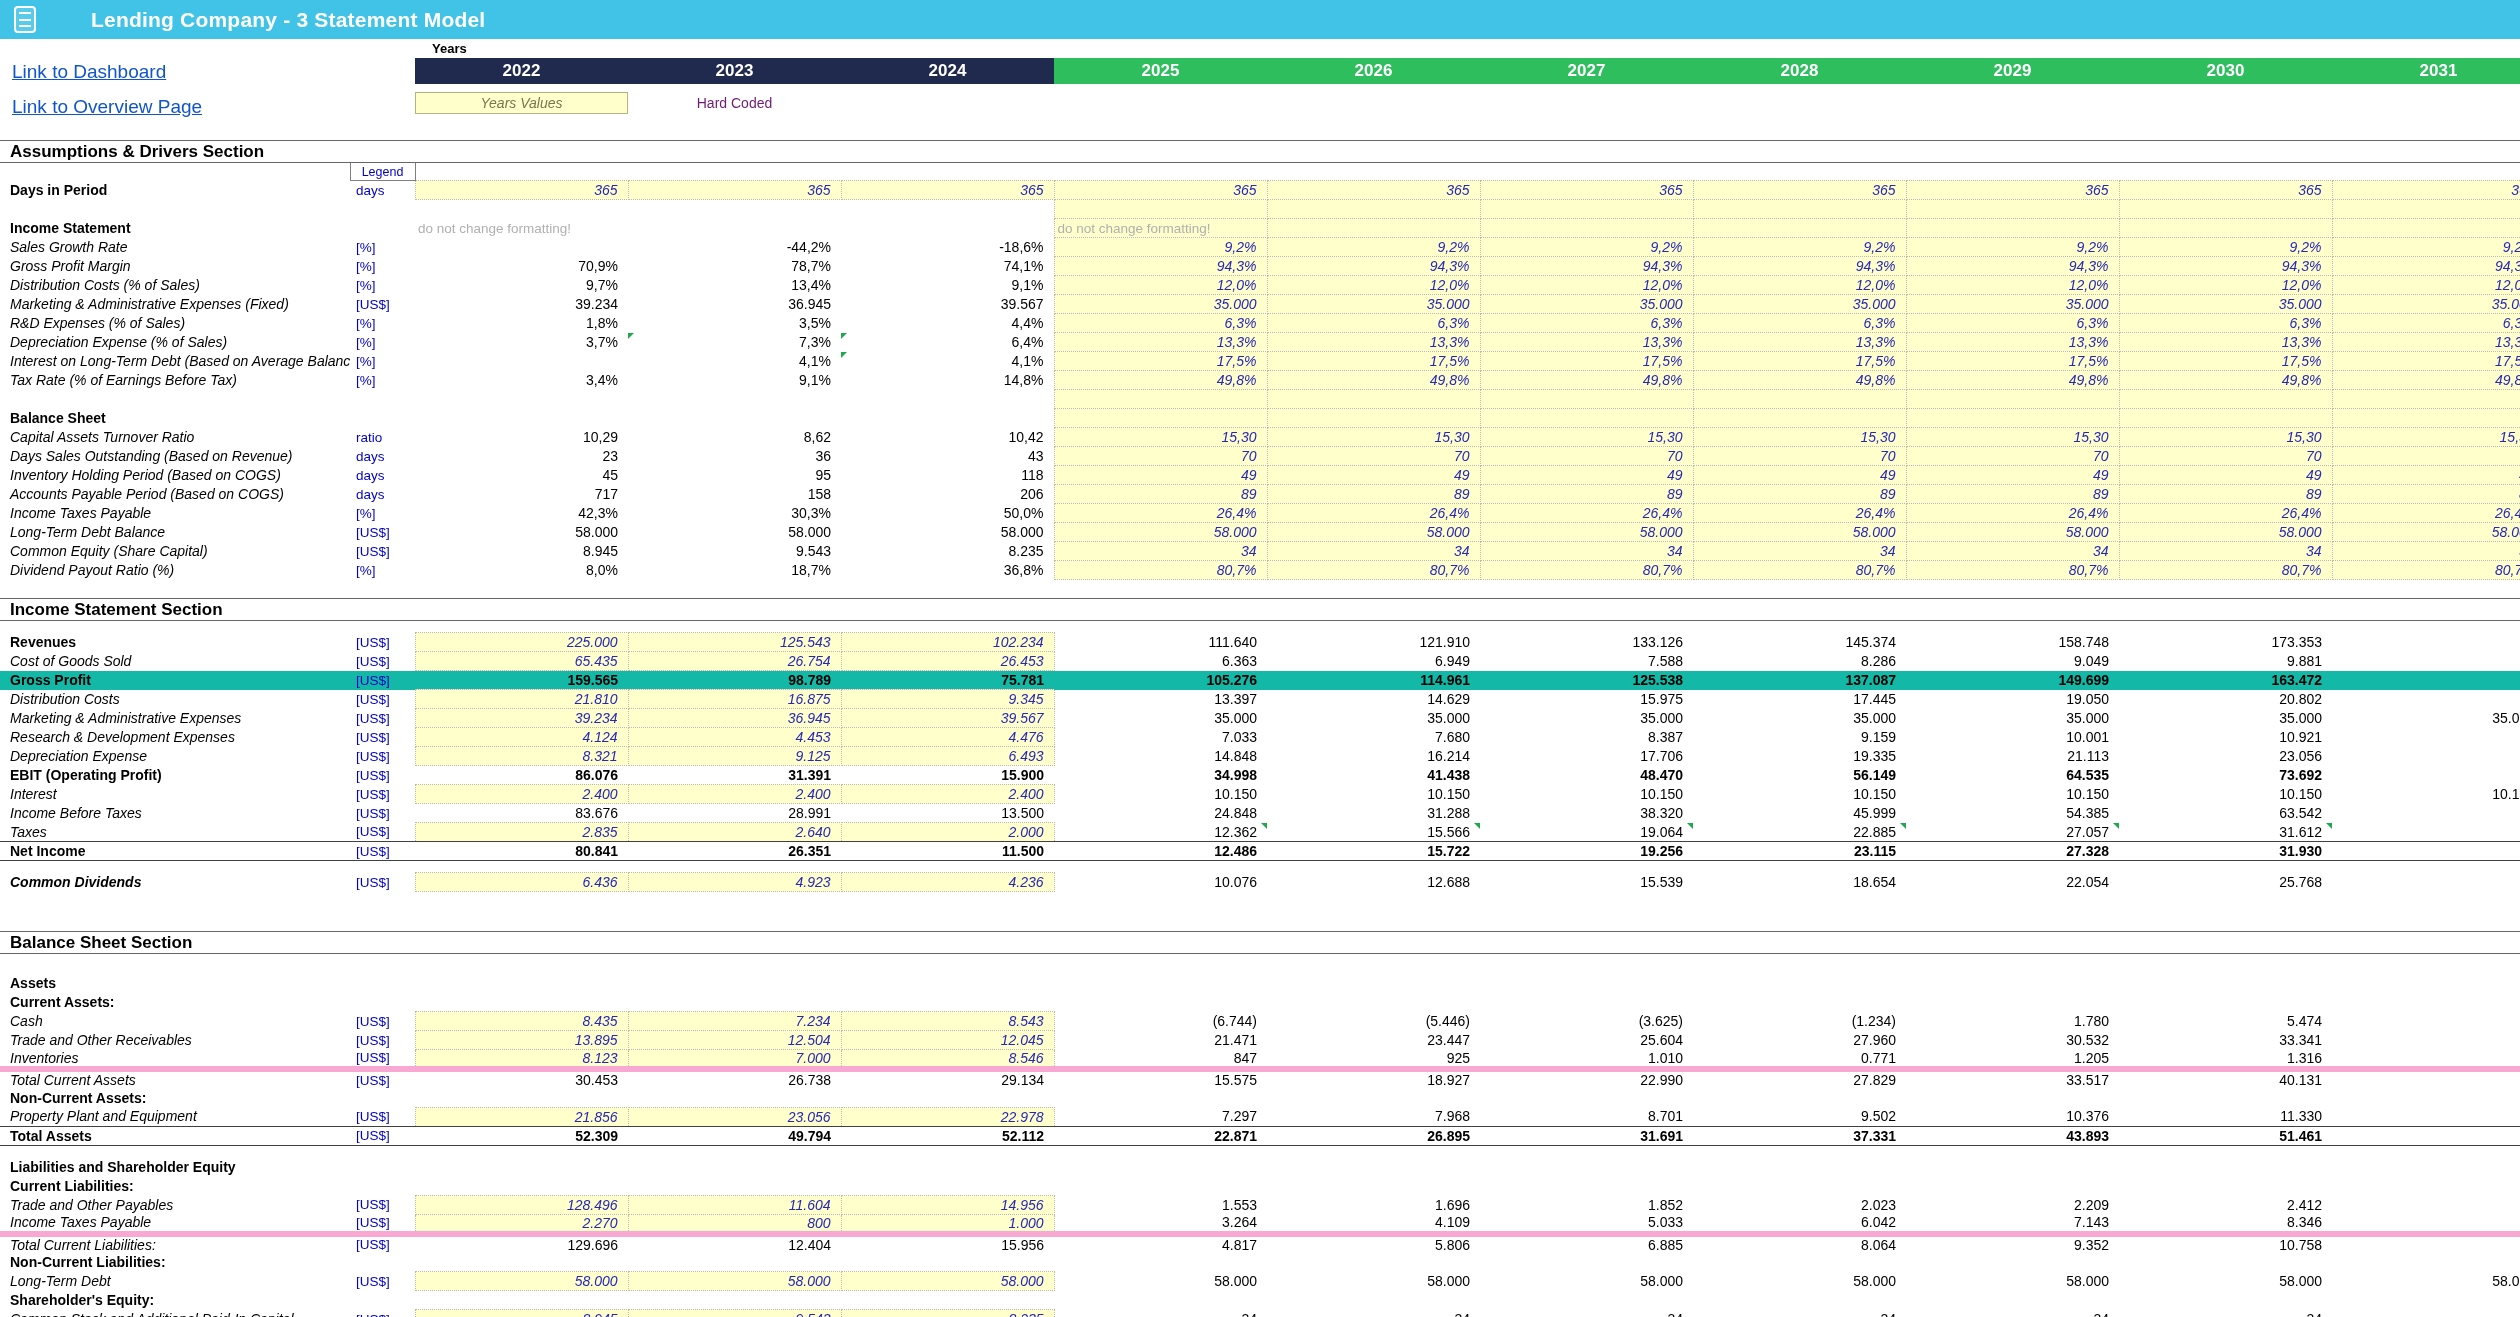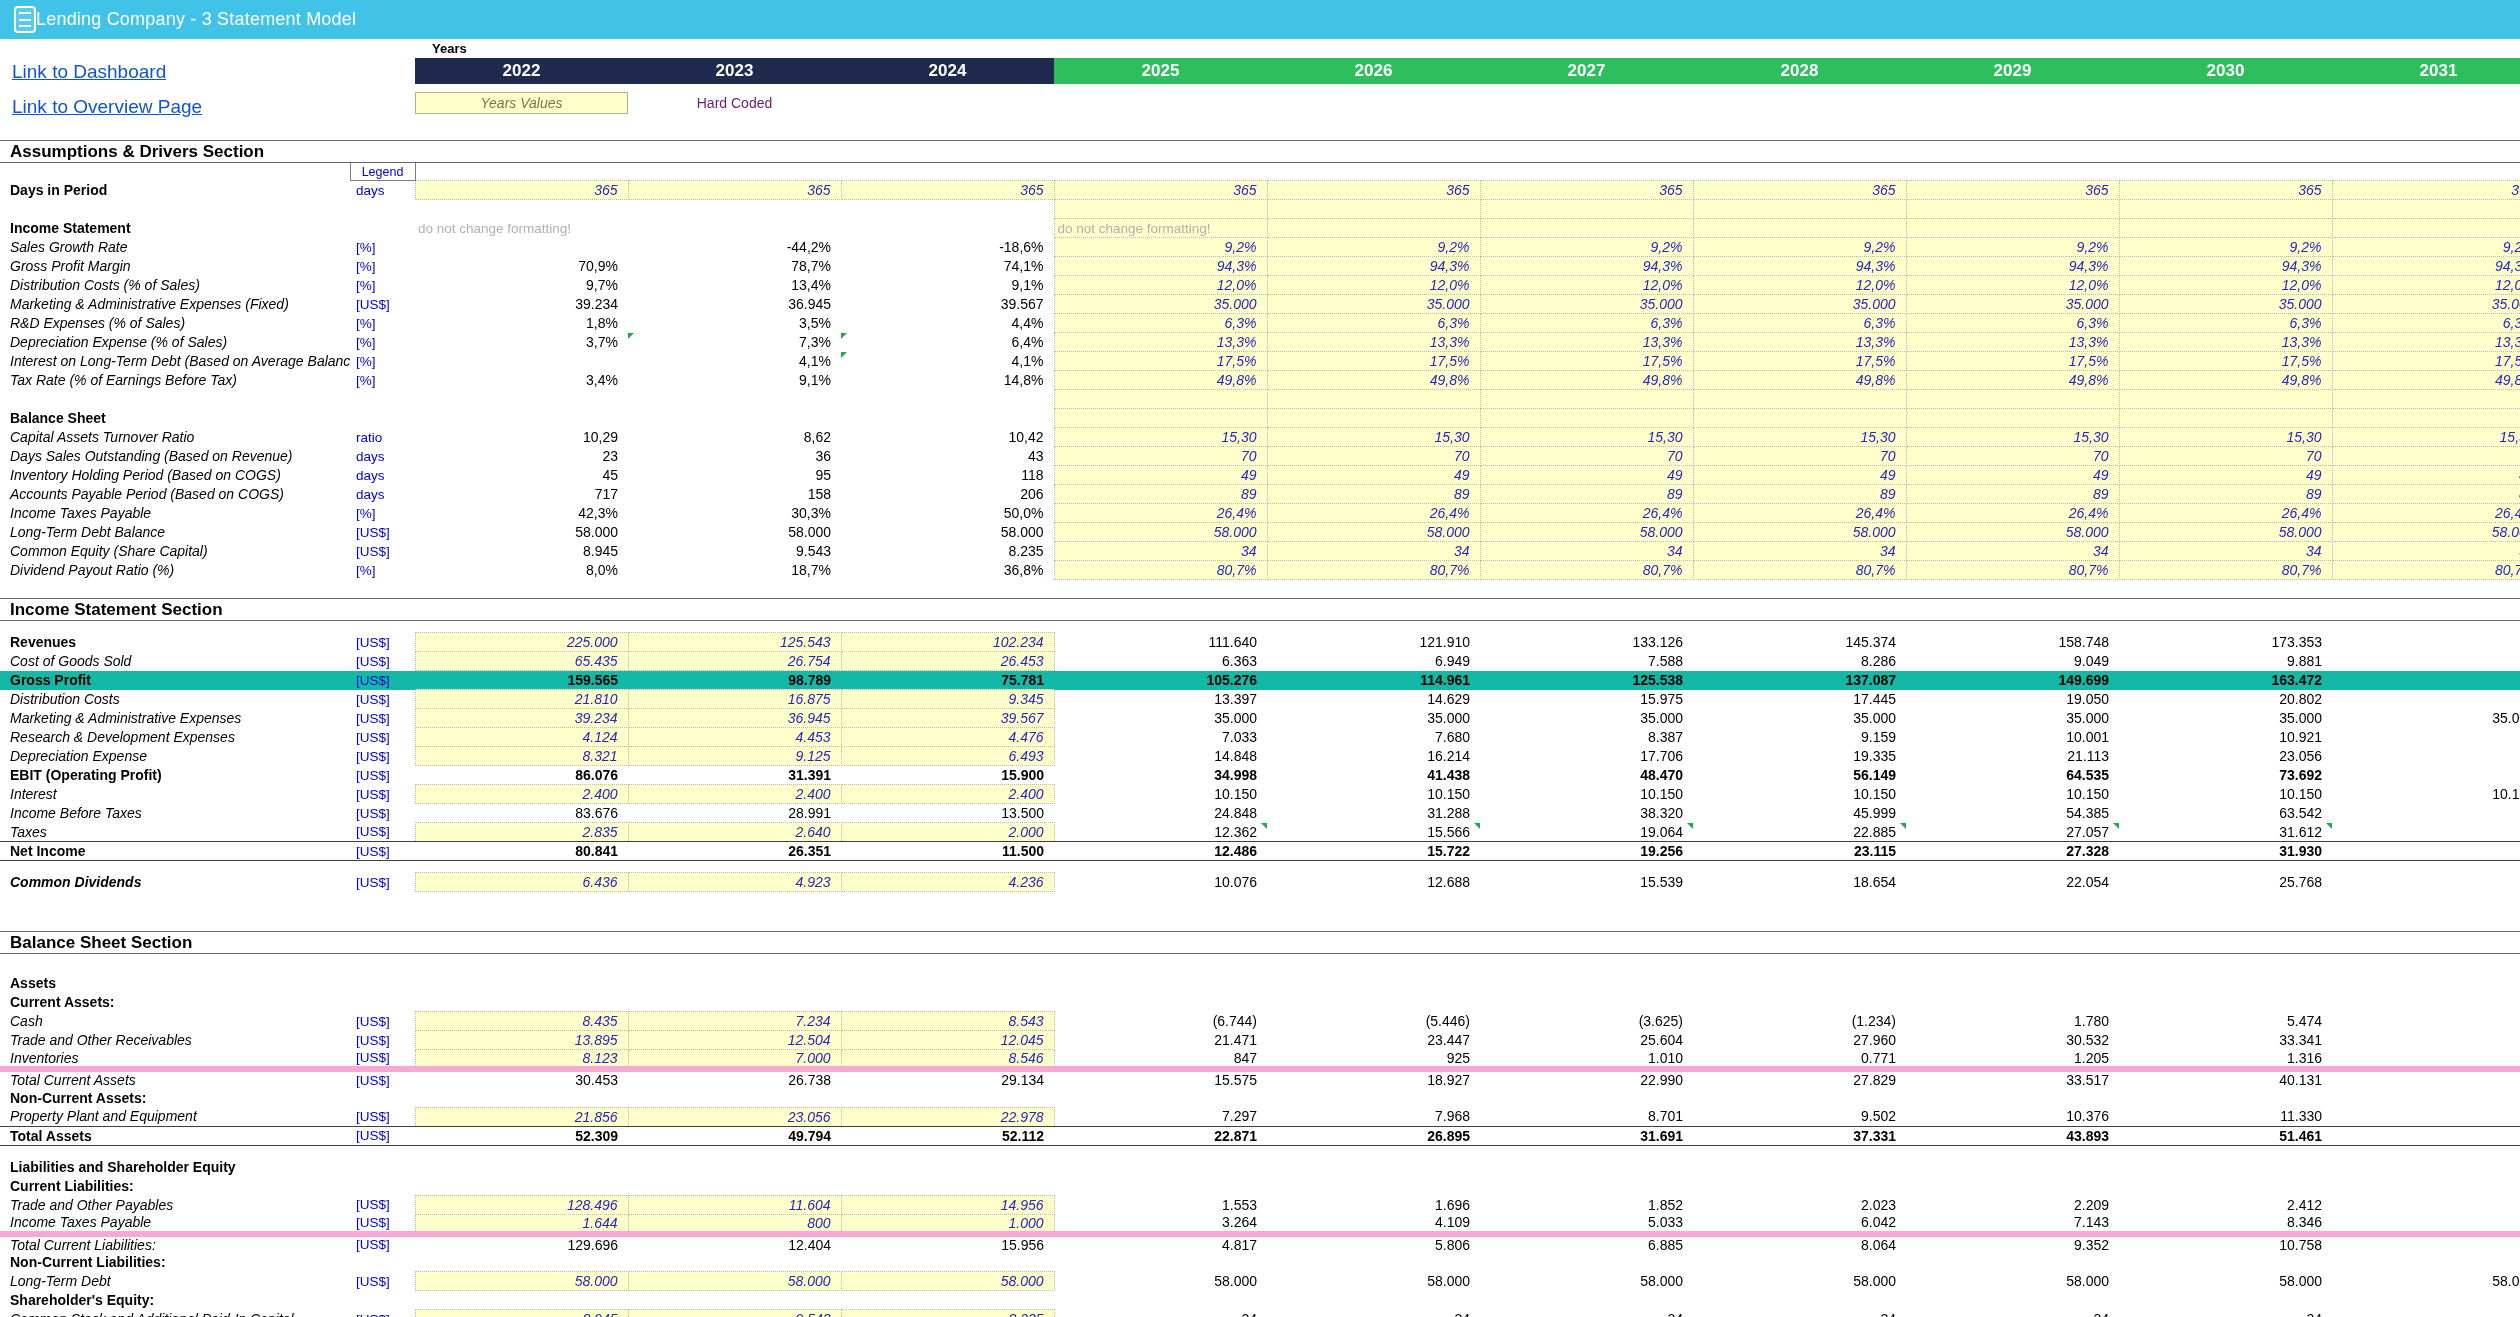--- a/index.html
+++ b/index.html
@@ -1,21 +1,21 @@
 <!DOCTYPE html>
 <html style="--c_header: #41c3e8; --c_hist: #202a4e; --c_fore: #2ebe5e; --c_input_bg: #ffffcc; --c_input_text: #2626b8; --c_link: #1155cc; --c_unit: #0000cc; --c_note: #b0b0b0; --c_marker: #1fa84f;"><head>
 <meta charset="utf-8">
 <style>
   *{box-sizing:border-box;margin:0;padding:0;}
   html,body{overflow:hidden;}
   body{width:2520px;height:1317px;background:#fff;font-family:"Liberation Sans",sans-serif;position:relative;}
   #titlebar{position:absolute;top:0;left:0;width:2520px;height:39px;background:var(--c_header,#41c3e8);display:flex;align-items:center;}
   #app-icon{width:22px;height:27px;border:2px solid #fff;border-radius:4px;margin-left:14px;display:flex;flex-direction:column;justify-content:space-evenly;padding:0 3px;background:rgba(255,255,255,.12);}
   #app-icon i{display:block;height:2px;background:#fff;}
-  #titlebar .t{color:#fff;font-weight:normal;font-size:18px;letter-spacing:.2px;}
+  #titlebar .t{color:#fff;font-weight:bold;font-size:21px;margin-left:55px;letter-spacing:.2px;}
   a.sheet-link{position:absolute;left:12px;color:var(--c_link,#1155cc);text-decoration:underline;font-size:19px;cursor:pointer;}
   #years-label{position:absolute;left:432px;top:41px;font-size:13px;font-weight:bold;color:#000;}
   #year-strip{position:absolute;left:415px;top:58px;height:26px;display:flex;}
   .yh{width:213px;height:26px;color:#fff;font-weight:bold;font-size:17px;display:flex;align-items:center;justify-content:center;flex:0 0 213px;}
   .yh.hist{background:var(--c_hist,#202a4e);}
   .yh.fore{background:var(--c_fore,#2ebe5e);}
   #insert-box{position:absolute;left:415px;top:92px;width:213px;height:22px;background:var(--c_input_bg,#ffffcc);border:1px solid #b3b384;display:flex;align-items:center;justify-content:center;font-style:italic;font-size:14px;color:#77774e;}
   #hardcoded{position:absolute;left:628px;top:92px;width:213px;height:22px;display:flex;align-items:center;justify-content:center;font-size:14px;color:#701a75;}
   table#grid{position:absolute;top:140px;left:0;border-collapse:collapse;table-layout:fixed;width:2545px;}
   td{font-size:14px;vertical-align:middle;padding:0;white-space:nowrap;overflow:hidden;color:#000;}
@@ -830,21 +830,21 @@
         <td class="v">1.696</td>
         <td class="v">1.852</td>
         <td class="v">2.023</td>
         <td class="v">2.209</td>
         <td class="v">2.412</td>
         <td class="v">2</td>
       </tr>
       <tr style="height: 19px;">
         <td class="lbl it">Income Taxes Payable</td>
         <td class="unit">[US$]</td>
-        <td class="v y">1.644</td>
+        <td class="v y">2.270</td>
         <td class="v y">800</td>
         <td class="v y">1.000</td>
         <td class="v">3.264</td>
         <td class="v">4.109</td>
         <td class="v">5.033</td>
         <td class="v">6.042</td>
         <td class="v">7.143</td>
         <td class="v">8.346</td>
         <td class="v"></td>
       </tr>

